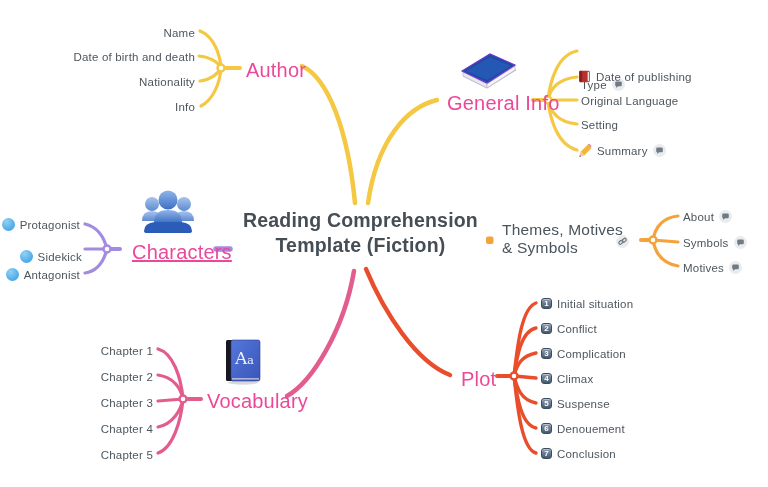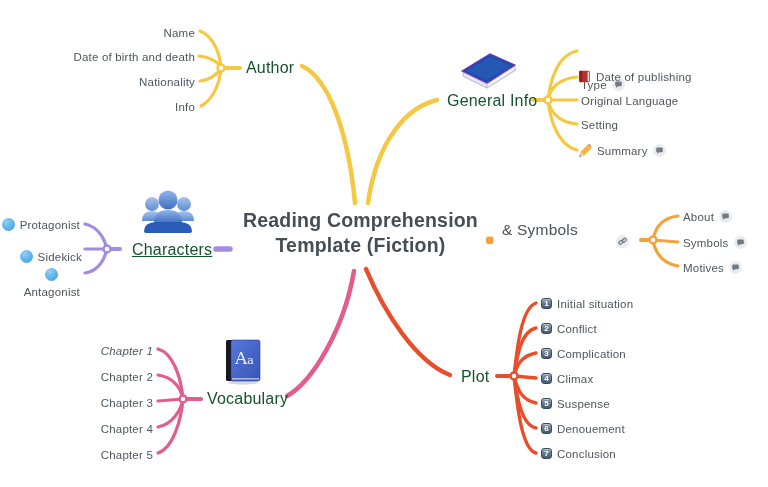--- a/index.html
+++ b/index.html
@@ -1,21 +1,21 @@
 <!DOCTYPE html>
 <html><head>
 <meta charset="utf-8">
 <style>
   html,body{margin:0;padding:0;background:#fff;}
   #canvas{position:relative;width:768px;height:487px;background:#ffffff;overflow:hidden;
           font-family:"Liberation Sans", sans-serif;}
   svg.curves{position:absolute;left:0;top:0;}
   .title{position:absolute;left:240px;top:208px;width:241px;text-align:center;
          font-size:19.5px;line-height:24.5px;font-weight:bold;color:#454D55;letter-spacing:.2px;}
-  .blabel{position:absolute;font-size:16px;color:#14532d;white-space:nowrap;letter-spacing:.2px;}
+  .blabel{position:absolute;font-size:20px;color:#ec4899;white-space:nowrap;letter-spacing:.2px;}
   .blabel2{position:absolute;font-size:15.5px;line-height:17.5px;color:#4A545C;white-space:nowrap;letter-spacing:.2px;}
   .row{position:absolute;display:flex;align-items:center;gap:5px;height:13px;
        font-size:11.5px;color:#4D565E;white-space:nowrap;letter-spacing:.2px;}
   .icon{display:inline-flex;flex:0 0 auto;}
   .dot{width:13px;height:13px;border-radius:50%;
        background:radial-gradient(circle at 35% 28%, #90D0F5, #4FA9E6 70%);}
   .badge{width:11px;height:11px;border-radius:3px;display:inline-flex;align-items:center;justify-content:center;
          background:linear-gradient(#8A9CAF,#46586E);border:1px solid #3C4C60;box-sizing:border-box;
          box-shadow:inset 0 1px 0 rgba(255,255,255,.4);
          color:#fff;font-size:8px;font-weight:bold;line-height:9px;}
@@ -85,20 +85,21 @@
     <span style="display:block">Reading Comprehension</span>
     <span style="display:block">Template (Fiction)</span>
   </div>
 
   <div class="blabel" style="left:246px;top:59px;">Author</div>
   <div class="blabel" style="left:447px;top:92px;">General Info</div>
   <div class="blabel" style="left:132px;top:241px;text-decoration:underline;">Characters</div>
   <div class="blabel" style="left:207px;top:390px;">Vocabulary</div>
   <div class="blabel" style="left:461px;top:368px;">Plot</div>
   <div class="blabel2" style="left:502px;top:221px;">
+    <span style="display:block">Themes, Motives</span>
     <span style="display:block">&amp; Symbols</span>
   </div>
   <span class="absicon" style="left:616px;top:234px;">
     <svg width="13" height="13" viewBox="0 0 13 13">
       <circle cx="6.5" cy="6.5" r="6.5" fill="#E9EBEE"></circle>
       <g stroke="#707A84" stroke-width="1.2" fill="none">
         <rect x="2.6" y="5.8" width="4.6" height="2.9" rx="1.45" transform="rotate(-40 4.9 7.2)"></rect>
         <rect x="5.8" y="3.9" width="4.6" height="2.9" rx="1.45" transform="rotate(-40 8.1 5.3)"></rect>
       </g>
     </svg>
@@ -242,26 +243,26 @@
   </div>
 
   <div class="row" style="right:688px;top:218px;padding-left:24px;">
     <span class="dot icon"></span>
     <span>Protagonist</span>
   </div>
   <div class="row" style="right:686px;top:250px;">
     <span class="dot icon"></span>
     <span>Sidekick</span>
   </div>
-  <div class="row" style="right:688px;top:268px;flex-direction:column;">
+  <div class="row" style="right:688px;top:268px;">
     <span class="dot icon"></span>
     <span>Antagonist</span>
   </div>
 
-  <div class="row" style="right:615px;top:344px;font-style:italic;">
+  <div class="row" style="right:615px;top:344px;">
       <span>Chapter 1</span>
     </div>
   <div class="row" style="right:615px;top:370px;">
       <span>Chapter 2</span>
     </div>
   <div class="row" style="right:615px;top:396px;">
       <span>Chapter 3</span>
     </div>
   <div class="row" style="right:615px;top:422px;">
       <span>Chapter 4</span>

